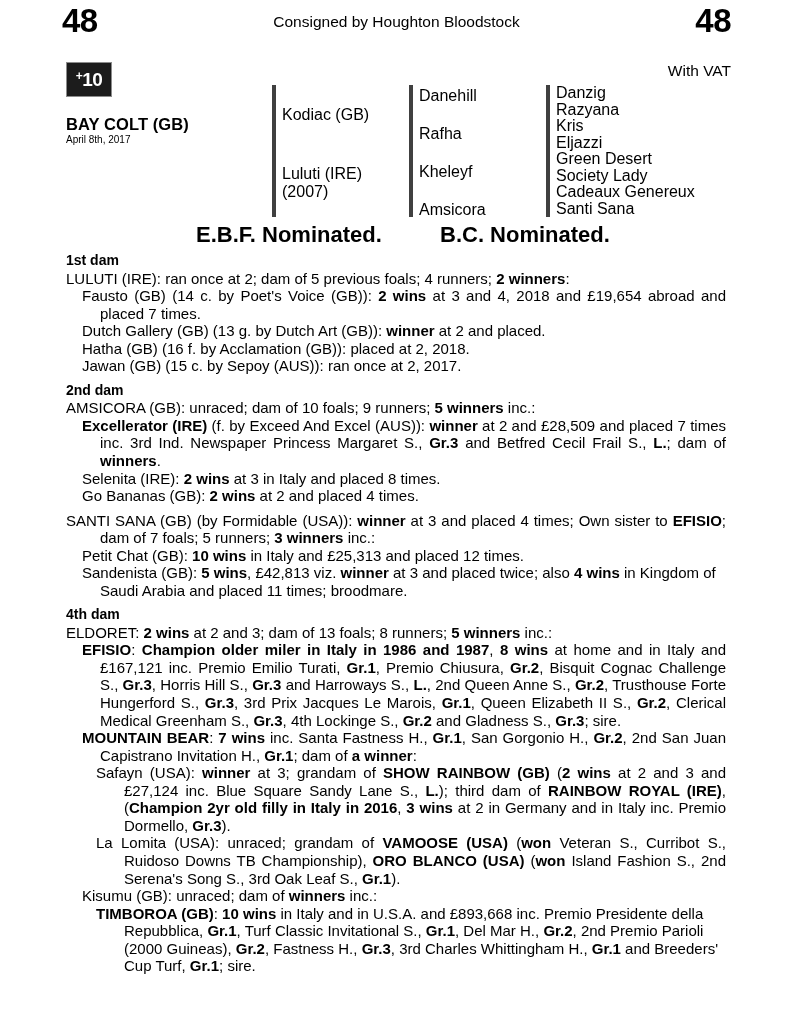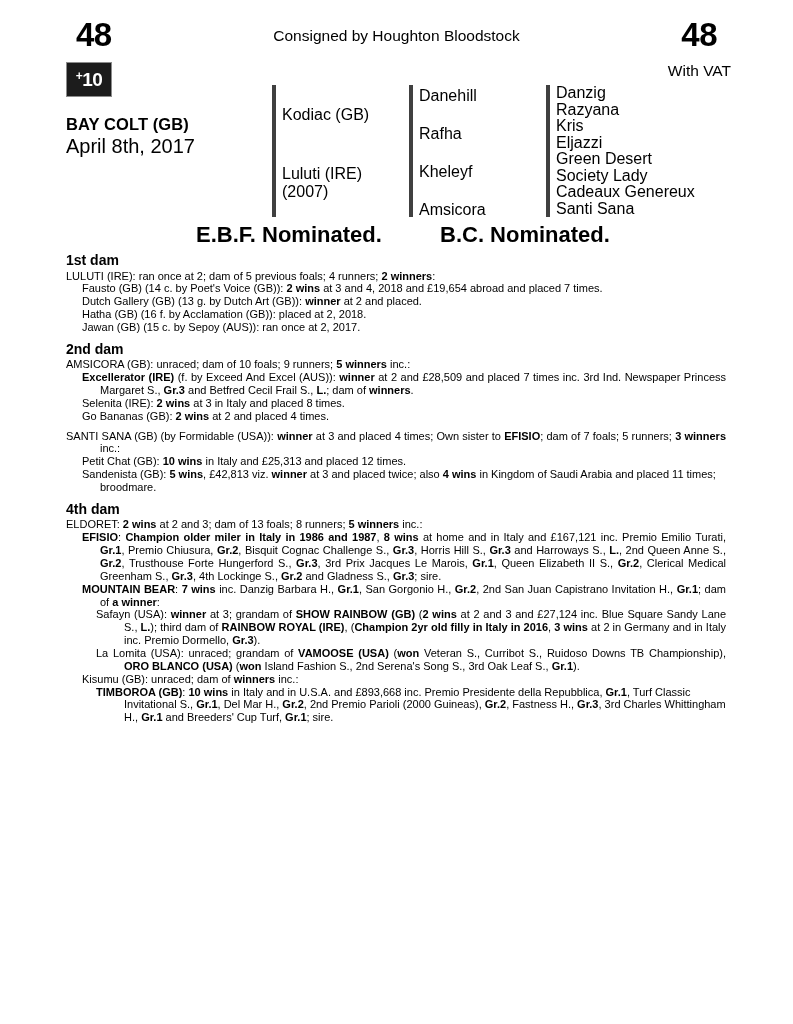--- a/index.html
+++ b/index.html
@@ -14,21 +14,21 @@
     font-family: "Liberation Sans", sans-serif;
     color: #000000;
     -webkit-font-smoothing: antialiased;
     overflow: hidden;
   }
   .page {
     position: relative;
     width: 793px;
     height: 1024px;
     box-sizing: border-box;
-    padding: 14px;
+    padding: 0;
   }
 
   
   .header {
     position: relative;
     height: 52px;
   }
   .lot-number {
     position: absolute;
     top: 4px;
@@ -96,21 +96,21 @@
     top: 30px;
     width: 200px;
   }
   .ped-subject .name {
     font-size: 16.5px;
     font-weight: bold;
     line-height: 1.15;
     letter-spacing: 0.1px;
   }
   .ped-subject .dob {
-    font-size: 20px;
+    font-size: 10px;
     line-height: 1.2;
   }
 
   .ped-col {
     position: absolute;
     top: 0;
     border-left: 4px solid #404040;
     box-sizing: border-box;
   }
   .ped-col.c1 { left: 272px; width: 135px; height: 132px; padding-left: 5px; }
@@ -165,21 +165,21 @@
     width: 660px;
   }
   .dam-heading {
     font-size: 14px;
     font-weight: bold;
     margin: 0 0 1px 0;
     line-height: 1.18;
   }
   .dam-block { margin-bottom: 7px; }
   .entry {
-    font-size: 11px;
+    font-size: 15px;
     line-height: 1.17;
     margin: 0;
     text-align: justify;
     text-justify: inter-word;
   }
   .entry.lvl0 { padding-left: 0; text-indent: 0; }
   
   .entry.lvl0.hang { padding-left: 34px; text-indent: -34px; }
   .entry.lvl1 { padding-left: 34px; text-indent: -18px; }
   .entry.lvl2 { padding-left: 58px; text-indent: -28px; }
@@ -263,21 +263,21 @@
       </div>
       <div class="dam-block">
         <p class="entry lvl0 hang"><span>SANTI SANA (GB) (by Formidable (USA)): </span><b>winner</b><span> at 3 and placed 4 times; Own sister to </span><b>EFISIO</b><span>; dam of 7 foals; 5 runners; </span><b>3 winners</b><span> inc.:</span></p>
         <p class="entry lvl1"><span>Petit Chat (GB): </span><b>10 wins</b><span> in Italy and £25,313 and placed 12 times.</span></p>
         <p class="entry lvl1"><span>Sandenista (GB): </span><b>5 wins</b><span>, £42,813 viz. </span><b>winner</b><span> at 3 and placed twice; also </span><b>4 wins</b><span> in Kingdom of Saudi Arabia and placed 11 times; broodmare.</span></p>
       </div>
       <div class="dam-block">
         <div class="dam-heading">4th dam</div>
         <p class="entry lvl0"><span>ELDORET: </span><b>2 wins</b><span> at 2 and 3; dam of 13 foals; 8 runners; </span><b>5 winners</b><span> inc.:</span></p>
         <p class="entry lvl1"><b>EFISIO</b><span>: </span><b>Champion older miler in Italy in 1986 and 1987</b><span>, </span><b>8 wins</b><span> at home and in Italy and £167,121 inc. Premio Emilio Turati, </span><b>Gr.1</b><span>, Premio Chiusura, </span><b>Gr.2</b><span>, Bisquit Cognac Challenge S., </span><b>Gr.3</b><span>, Horris Hill S., </span><b>Gr.3</b><span> and Harroways S., </span><b>L.</b><span>, 2nd Queen Anne S., </span><b>Gr.2</b><span>, Trusthouse Forte Hungerford S., </span><b>Gr.3</b><span>, 3rd Prix Jacques Le Marois, </span><b>Gr.1</b><span>, Queen Elizabeth II S., </span><b>Gr.2</b><span>, Clerical Medical Greenham S., </span><b>Gr.3</b><span>, 4th Lockinge S., </span><b>Gr.2</b><span> and Gladness S., </span><b>Gr.3</b><span>; sire.</span></p>
-        <p class="entry lvl1"><b>MOUNTAIN BEAR</b><span>: </span><b>7 wins</b><span> inc. Danzig Barbara H., </span><b>Gr.1</b><span>, San Gorgonio H., </span><b>Gr.2</b><span>, 2nd San Juan Capistrano Invitation H., </span><b>Gr.1</b><span>; dam of </span><b>a winner</b><span>:</span></p>
+        <p class="entry lvl1"><b>MOUNTAIN BEAR</b><span>: </span><b>7 wins</b><span> inc. Santa Fastness H., </span><b>Gr.1</b><span>, San Gorgonio H., </span><b>Gr.2</b><span>, 2nd San Juan Capistrano Invitation H., </span><b>Gr.1</b><span>; dam of </span><b>a winner</b><span>:</span></p>
         <p class="entry lvl2"><span>Safayn (USA): </span><b>winner</b><span> at 3; grandam of </span><b>SHOW RAINBOW (GB)</b><span> (</span><b>2 wins</b><span> at 2 and 3 and £27,124 inc. Blue Square Sandy Lane S., </span><b>L.</b><span>); third dam of </span><b>RAINBOW ROYAL (IRE)</b><span>, (</span><b>Champion 2yr old filly in Italy in 2016</b><span>, </span><b>3 wins</b><span> at 2 in Germany and in Italy inc. Premio Dormello, </span><b>Gr.3</b><span>).</span></p>
         <p class="entry lvl2"><span>La Lomita (USA): unraced; grandam of </span><b>VAMOOSE (USA)</b><span> (</span><b>won</b><span> Veteran S., Curribot S., Ruidoso Downs TB Championship), </span><b>ORO BLANCO (USA)</b><span> (</span><b>won</b><span> Island Fashion S., 2nd Serena's Song S., 3rd Oak Leaf S., </span><b>Gr.1</b><span>).</span></p>
         <p class="entry lvl1"><span>Kisumu (GB): unraced; dam of </span><b>winners</b><span> inc.:</span></p>
         <p class="entry lvl2"><b>TIMBOROA (GB)</b><span>: </span><b>10 wins</b><span> in Italy and in U.S.A. and £893,668 inc. Premio Presidente della Repubblica, </span><b>Gr.1</b><span>, Turf Classic Invitational S., </span><b>Gr.1</b><span>, Del Mar H., </span><b>Gr.2</b><span>, 2nd Premio Parioli (2000 Guineas), </span><b>Gr.2</b><span>, Fastness H., </span><b>Gr.3</b><span>, 3rd Charles Whittingham H., </span><b>Gr.1</b><span> and Breeders' Cup Turf, </span><b>Gr.1</b><span>; sire.</span></p>
       </div>
     </div>
 
 </div>
 
 </body></html>

